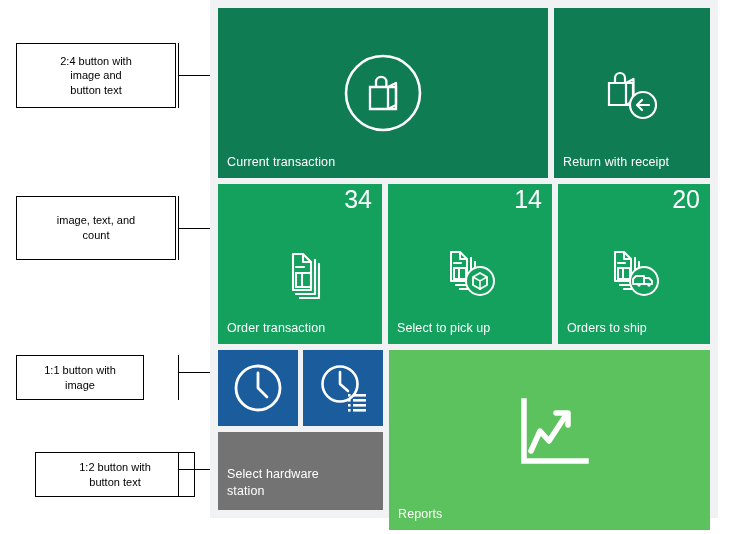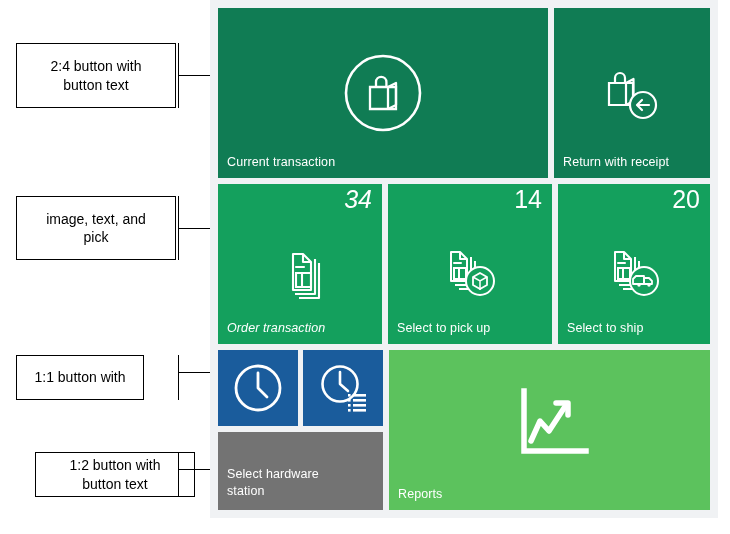--- a/index.html
+++ b/index.html
@@ -15,21 +15,21 @@
     overflow: hidden;
   }
 
   
   .callout {
     position: absolute;
     box-sizing: border-box;
     border: 1px solid #000000;
     background: #ffffff;
     color: #000000;
-    font-size: 14px;
+    font-size: 11px;
     line-height: 1.32;
     text-align: center;
     display: flex;
     align-items: center;
     justify-content: center;
     padding: 3px 6px;
   }
   .callout span { display: block; }
 
   
@@ -101,38 +101,40 @@
   .c-lightgreen { background: #5cc25d; }
 
   svg { display: block; }
 </style>
 </head>
 <body>
 
 <div class="callout" style="left:16px; top:43px; width:160px; height:65px;">
   <span>
     <span>2:4 button with</span>
+    <span>image and</span>
     <span>button text</span>
   </span>
 </div>
 <div class="leader-v" style="left:178px; top:43px; height:65px;"></div>
 <div class="leader-h" style="left:178px; top:75px; width:52px;"></div>
 
 <div class="callout" style="left:16px; top:196px; width:160px; height:64px;">
   <span>
     <span>image, text, and</span>
-    <span>pick</span>
+    <span>count</span>
   </span>
 </div>
 <div class="leader-v" style="left:178px; top:196px; height:64px;"></div>
 <div class="leader-h" style="left:178px; top:228px; width:52px;"></div>
 
 <div class="callout" style="left:16px; top:355px; width:128px; height:45px;">
   <span>
     <span>1:1 button with</span>
+    <span>image</span>
   </span>
 </div>
 <div class="leader-v" style="left:178px; top:355px; height:45px;"></div>
 <div class="leader-h" style="left:178px; top:372px; width:52px;"></div>
 
 <div class="callout" style="left:16px; top:452px; width:160px; height:45px;margin-left:19px;">
   <span>
     <span>1:2 button with</span>
     <span>button text</span>
   </span>
@@ -162,21 +164,21 @@
         <path d="M18 22 v-5 a5 5 0 0 1 10 0 v5" fill="none" stroke="#ffffff" stroke-width="2.2"></path>
         <path d="M29 22 v22" fill="none" stroke="#ffffff" stroke-width="2.2"></path>
         <path d="M29 22 l7.5 -4 v22 l-7.5 4" fill="none" stroke="#ffffff" stroke-width="2.2" stroke-linejoin="round"></path>
         <circle cx="46" cy="44" r="13" fill="#107c54" stroke="#ffffff" stroke-width="2.2"></circle>
         <path d="M52 44 h-11 M45 39 l-5 5 l5 5" fill="none" stroke="#ffffff" stroke-width="2.2" stroke-linecap="round" stroke-linejoin="round"></path>
       </svg>
     </div>
     <div class="tile-label">Return with receipt</div>
   </div>
 
-  <div class="tile c-midgreen has-count" style="left:8px; top:184px; width:164px; height:160px;font-style:italic;">
+  <div class="tile c-midgreen has-count" style="left:8px; top:184px; width:164px; height:160px;">
     <div class="tile-count">34</div>
     <div class="tile-art">
       <svg width="58" height="62" viewBox="0 0 58 62">
         <path d="M22 14 h10 l8 8 v28 h-18 z" fill="none" stroke="#ffffff" stroke-width="2.1" stroke-linejoin="round"></path>
         <path d="M32 14 v8 h8" fill="none" stroke="#ffffff" stroke-width="2.1" stroke-linejoin="round"></path>
         <path d="M25 27 h8" stroke="#ffffff" stroke-width="2.1" stroke-linecap="round"></path>
         <path d="M25 33 h15 v14 h-15 z" fill="none" stroke="#ffffff" stroke-width="2.1"></path>
         <path d="M31 33 v14" stroke="#ffffff" stroke-width="2.1"></path>
         <path d="M44 19 v35 h-20" fill="none" stroke="#ffffff" stroke-width="2.1" stroke-linejoin="round"></path>
         <path d="M48 23 v35 h-20" fill="none" stroke="#ffffff" stroke-width="2.1" stroke-linejoin="round"></path>
@@ -215,21 +217,21 @@
         <path d="M22 28 v11" stroke="#ffffff" stroke-width="2"></path>
         <path d="M34 17 v28 h-16" fill="none" stroke="#ffffff" stroke-width="2" stroke-linejoin="round"></path>
         <path d="M38 21 v28 h-16" fill="none" stroke="#ffffff" stroke-width="2" stroke-linejoin="round"></path>
         <circle cx="43" cy="41" r="14" fill="#14a05d" stroke="#ffffff" stroke-width="2"></circle>
         <path d="M35 36 h8 v8 h-11 v-5 z" fill="none" stroke="#ffffff" stroke-width="1.8" stroke-linejoin="round"></path>
         <path d="M43 38 h5 l3 3 v3 h-8 z" fill="none" stroke="#ffffff" stroke-width="1.8" stroke-linejoin="round"></path>
         <circle cx="38" cy="45" r="1.7" fill="#ffffff"></circle>
         <circle cx="48" cy="45" r="1.7" fill="#ffffff"></circle>
       </svg>
     </div>
-    <div class="tile-label">Select to ship</div>
+    <div class="tile-label">Orders to ship</div>
   </div>
 
   <div class="tile c-darkblue" style="left:8px; top:350px; width:80px; height:76px;">
     <div class="tile-art">
       <svg width="58" height="58" viewBox="0 0 58 58">
         <circle cx="29" cy="29" r="22" fill="none" stroke="#ffffff" stroke-width="2.8"></circle>
         <path d="M29 14 v15 l9 9" fill="none" stroke="#ffffff" stroke-width="2.8" stroke-linecap="round" stroke-linejoin="round"></path>
       </svg>
     </div>
   </div>
@@ -251,21 +253,21 @@
         </g>
       </svg>
     </div>
   </div>
 
   <div class="tile c-blue" style="left:8px; top:432px; width:165px; height:78px;">
     <div class="tile-label" style="bottom:10px;">Select hardware
 station</div>
   </div>
 
-  <div class="tile c-lightgreen tall-art" style="left:179px; top:350px; width:321px; height:160px;">
+  <div class="tile c-lightgreen tall-art" style="left:179px; top:350px; width:321px; height:180px;">
     <div class="tile-art">
       <svg width="96" height="88" viewBox="0 0 96 88">
         <path d="M22 12 v60 h62" fill="none" stroke="#ffffff" stroke-width="5.5" stroke-linecap="square" stroke-linejoin="miter"></path>
         <path d="M29 62 l9 -20 l9 10 l17 -26" fill="none" stroke="#ffffff" stroke-width="5.5" stroke-linecap="round" stroke-linejoin="round"></path>
         <path d="M54 24 h12 v12" fill="none" stroke="#ffffff" stroke-width="5.5" stroke-linecap="round" stroke-linejoin="round"></path>
       </svg>
     </div>
     <div class="tile-label">Reports</div>
   </div>
 

